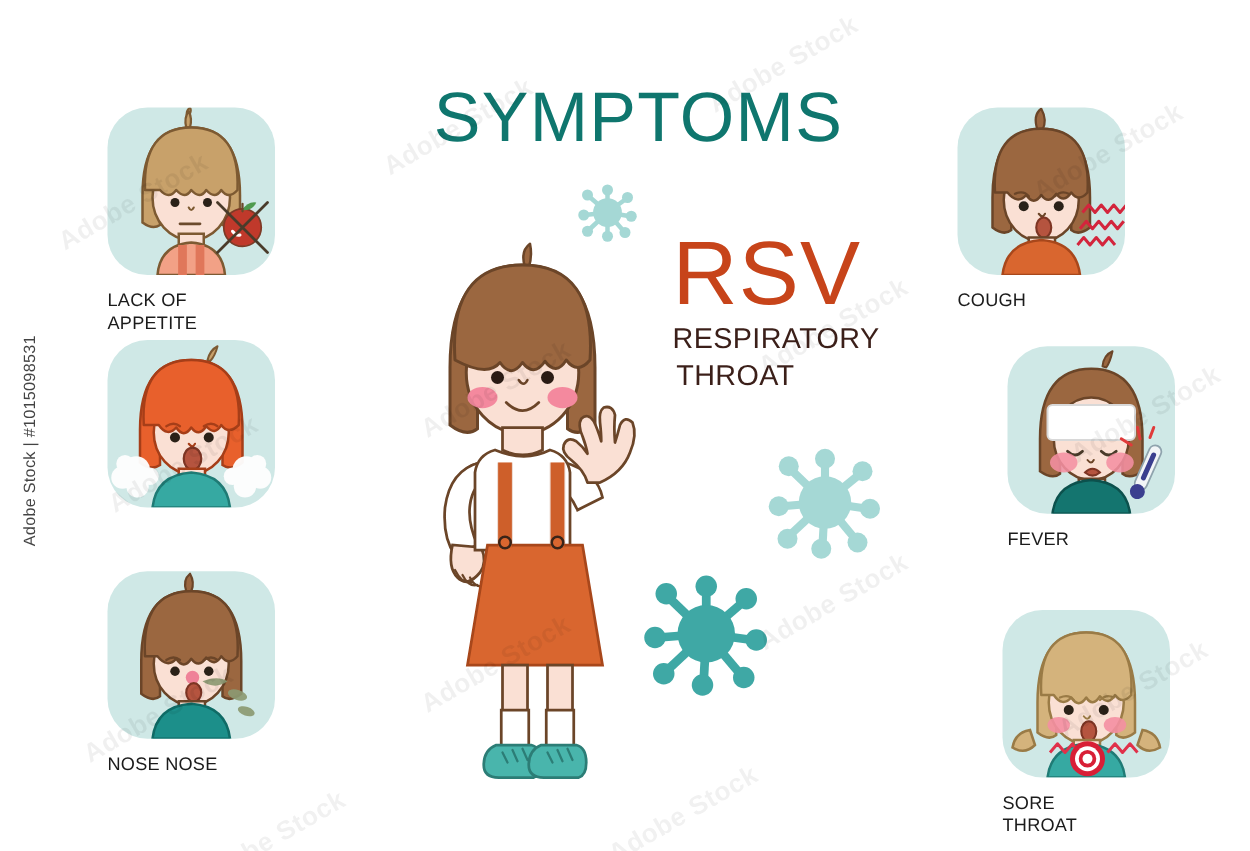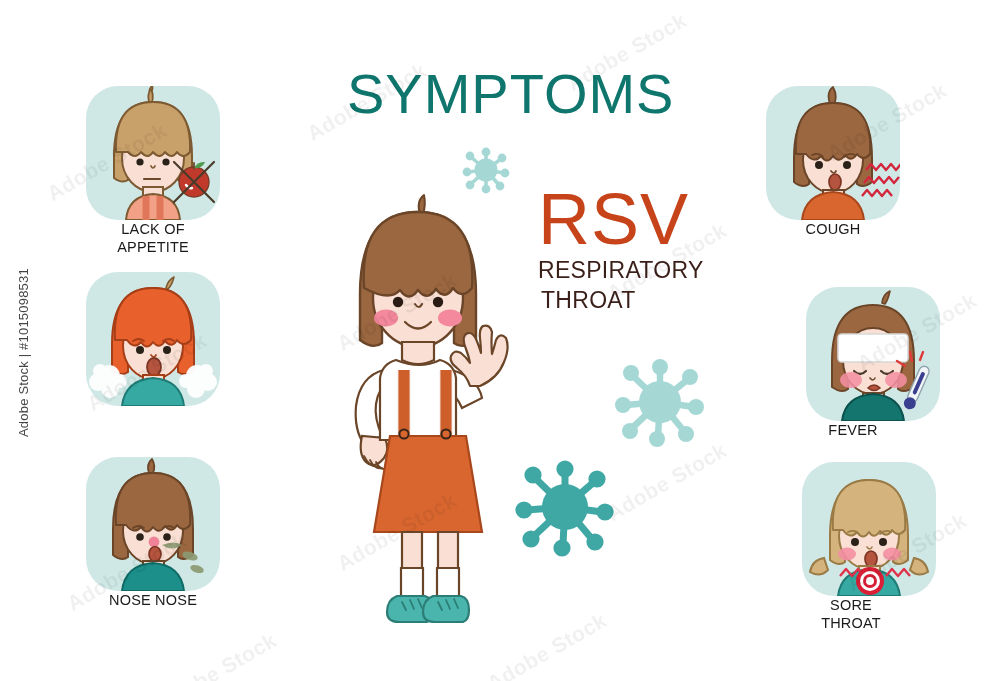--- a/index.html
+++ b/index.html
@@ -28,29 +28,29 @@
   .rsv-full { font-size:23px; color:#3b1f19; line-height:1.30; letter-spacing:.3px; margin-top:4px; }
   .rsv-full div:nth-child(2) { padding-left:3px; }
   .rsv-full div:nth-child(3) { padding-left:8px; }
 
   
   .card { position:absolute; width:134px; }
   .panel {
     width:134px; height:134px; background:#cfe8e6; border-radius:32px;
     position:relative; overflow:hidden;
   }
-  .cap { text-align:center; font-size:14.5px; color:#1b1b1b; 
+  .cap { text-align:left; font-size:14.5px; color:#1b1b1b; margin-top:12px;
          line-height:1.25; letter-spacing:.2px; }
 
   .c-appetite { left:86px;  top:86px; }
   .c-breath   { left:86px;  top:272px; }
   .c-runny    { left:86px;  top:457px; }
   .c-cough    { left:766px; top:86px; }
-  .c-fever    { left:766px; top:287px;padding-left:40px; }
-  .c-throat   { left:766px; top:462px;padding-left:36px; }
+  .c-fever    { left:766px; top:277px;padding-left:40px; }
+  .c-throat   { left:766px; top:488px;padding-left:36px; }
 
   svg { display:block; }
   .center-kid { position:absolute; left:298px; top:190px; }
 
   .virus-sm  { position:absolute; left:458px; top:142px; }
   .virus-md  { position:absolute; left:610px; top:352px; }
   .virus-lg  { position:absolute; left:510px; top:452px; }
 </style>
 </head>
 <body>

